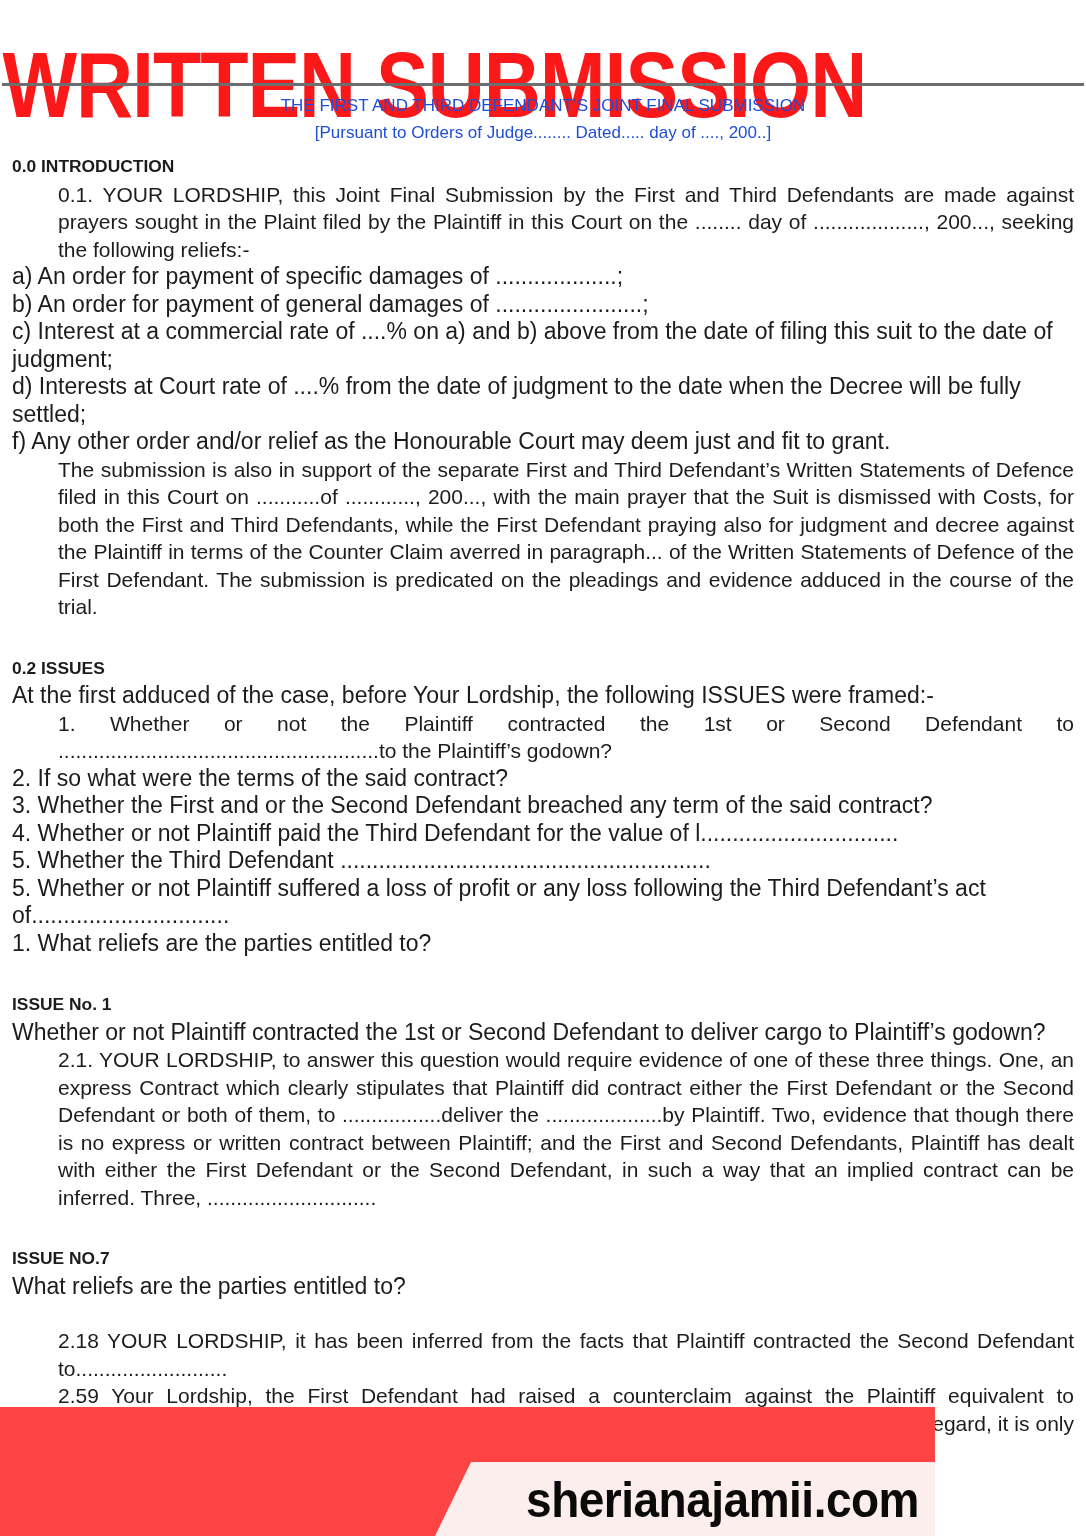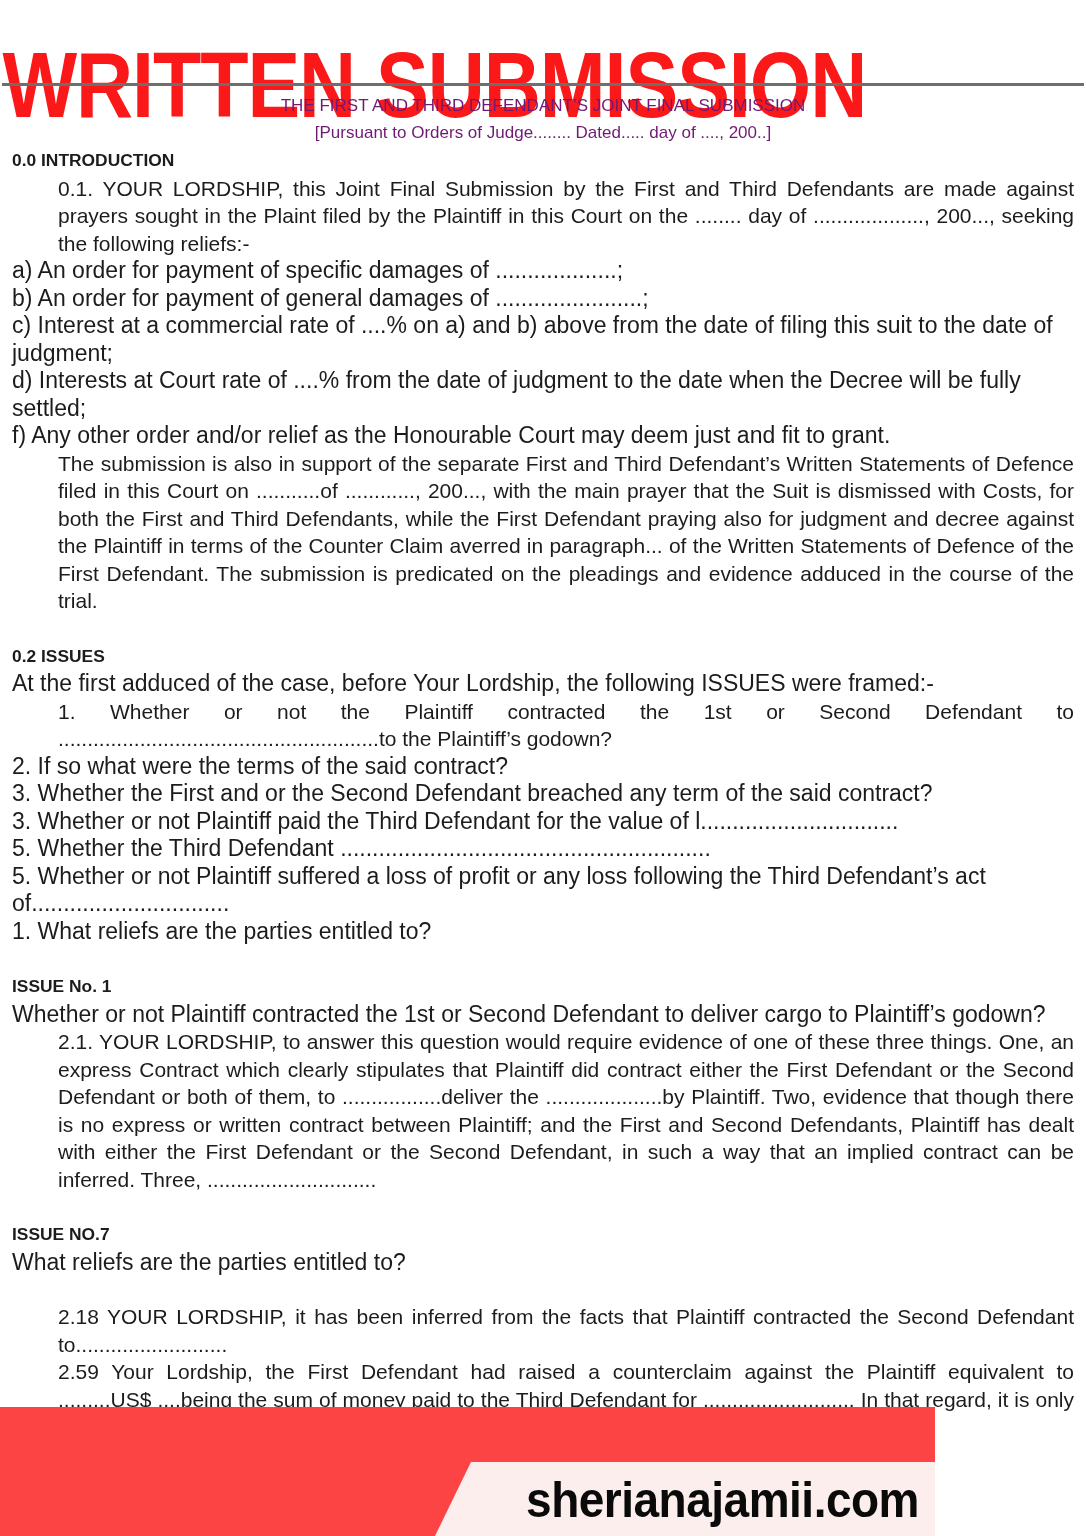--- a/index.html
+++ b/index.html
@@ -62,29 +62,29 @@
     width:1062px;
     color:#1c1c1c;
     font-size:17.4px;
     line-height:27.5px;
   }
 
   .center-head {
     text-align:center;
     font-size:17px;
     line-height:27px;
-    color:#701a75;
+    color:#1d4ed8;
   }
   .center-head .l2 { }
 
   .sec-head {
     font-weight:700;
     font-size:17.4px;
     line-height:27.5px;
-    margin-top:1px;
+    margin-top:7px;
   }
 
   .line {
     font-size:23px;
     line-height:27.5px;
   }
 
   p.para {
     font-size:21px;
     line-height:27.5px;
@@ -158,21 +158,21 @@
     <div class="line">f) Any other order and/or relief as the Honourable Court may deem just and fit to grant.</div>
     <p class="para">The submission is also in support of the separate First and Third Defendant’s Written Statements of Defence filed in this Court on ...........of ............, 200..., with the main prayer that the Suit is dismissed with Costs, for both the First and Third Defendants, while the First Defendant praying also for judgment and decree against the Plaintiff in terms of the Counter Claim averred in paragraph... of the Written Statements of Defence of the First Defendant. The submission is predicated on the pleadings and evidence adduced in the course of the trial.</p>
 
     <div class="spacer-lg"></div>
 
     <div class="sec-head">0.2 ISSUES</div>
     <div class="line">At the first adduced of the case, before Your Lordship, the following ISSUES were framed:-</div>
     <p class="para">1. Whether or not the Plaintiff contracted the 1st or Second Defendant to .......................................................to the Plaintiff’s godown?</p>
     <div class="line">2. If so what were the terms of the said contract?</div>
     <div class="line">3. Whether the First and or the Second Defendant breached any term of the said contract?</div>
-    <div class="line">3. Whether or not Plaintiff paid the Third Defendant for the value of l...............................</div>
+    <div class="line">4. Whether or not Plaintiff paid the Third Defendant for the value of l...............................</div>
     <div class="line">5. Whether the Third Defendant ..........................................................</div>
     <div class="line">5. Whether or not Plaintiff suffered a loss of profit or any loss following the Third Defendant’s act of...............................</div>
     <div class="line">1. What reliefs are the parties entitled to?</div>
 
     <div class="spacer-lg"></div>
 
     <div class="sec-head">ISSUE No. 1</div>
     <div class="line">Whether or not Plaintiff contracted the 1st or Second Defendant to deliver cargo to Plaintiff’s godown?</div>
     <p class="para">2.1. YOUR LORDSHIP, to answer this question would require evidence of one of these three things. One, an express Contract which clearly stipulates that Plaintiff did contract either the First Defendant or the Second Defendant or both of them, to .................deliver the ....................by Plaintiff. Two, evidence that though there is no express or written contract between Plaintiff; and the First and Second Defendants, Plaintiff has dealt with either the First Defendant or the Second Defendant, in such a way that an implied contract can be inferred. Three, .............................</p>
 

